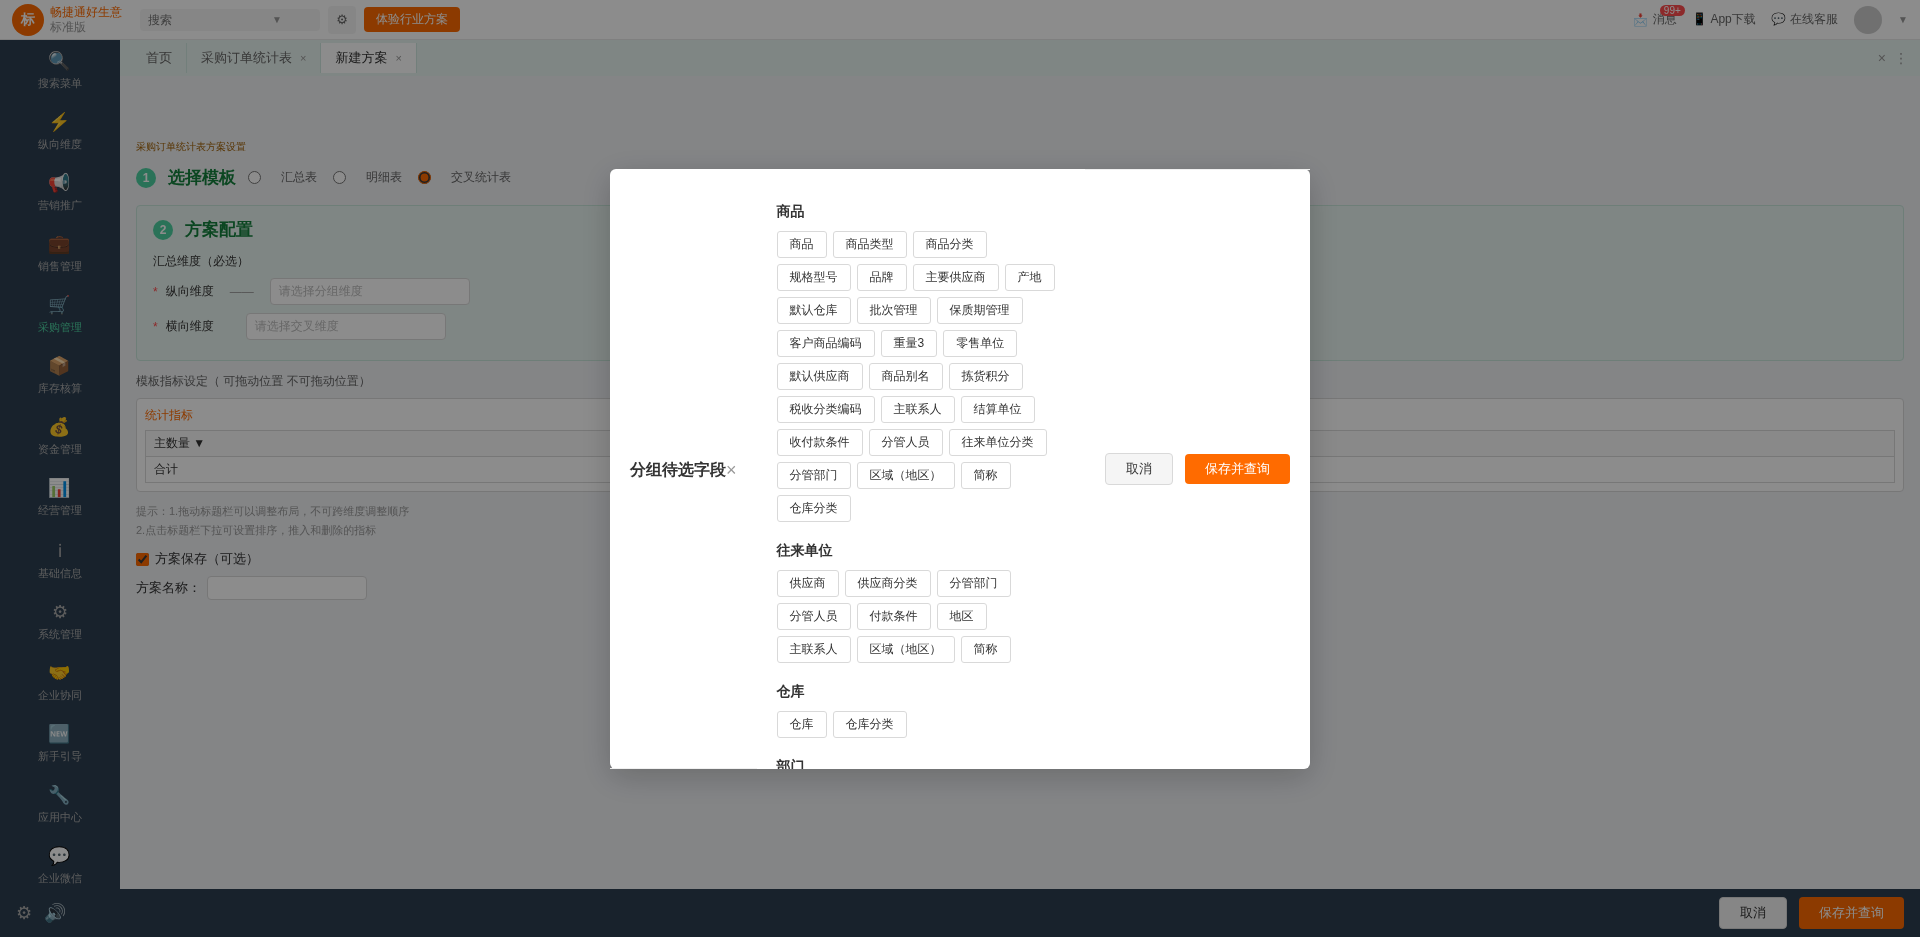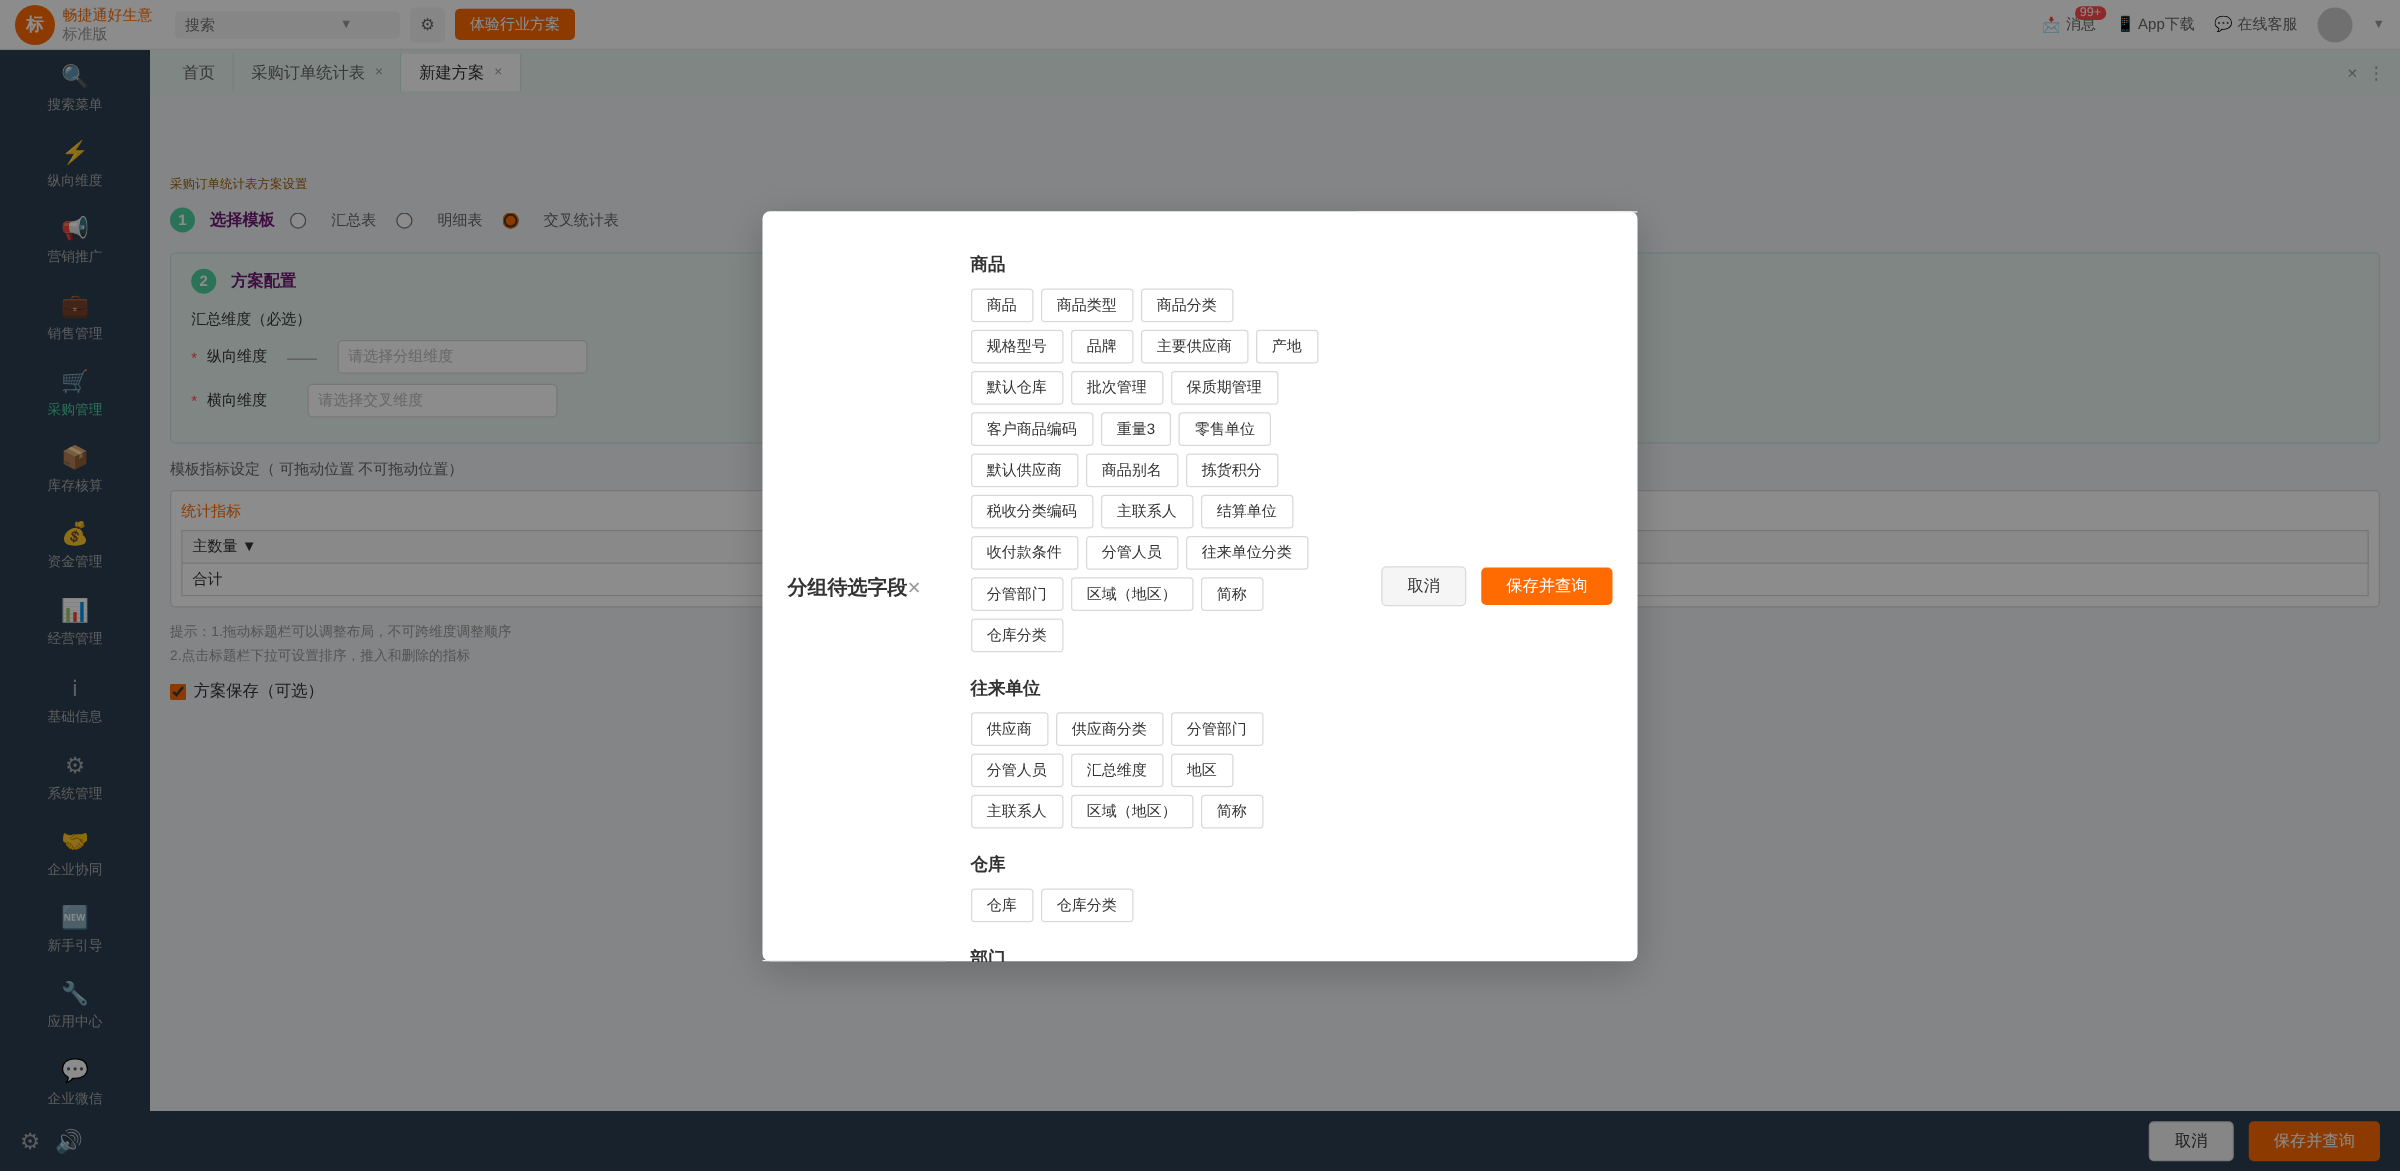--- a/index.html
+++ b/index.html
@@ -33,21 +33,21 @@
     .sidebar-item .s-icon { font-size: 18px; }
     .sidebar-item.active { color: #4dd0a0; }
 
     
     .main { margin-left: 120px; margin-top: 76px; padding: 16px; }
     .page-header { font-size: 10px; color: #a16207; margin-bottom: 12px; margin-top: 48px; }
 
     
     .step-row { display: flex; align-items: center; gap: 12px; margin-bottom: 16px; }
     .step-badge { background: #4dd0a0; color: white; border-radius: 50%; width: 20px; height: 20px; display: flex; align-items: center; justify-content: center; font-size: 12px; font-weight: bold; }
-    .step-label { font-size: 13px; font-weight: bold; color: #701a75; }
+    .step-label { font-size: 17px; font-weight: bold; color: #15803d; }
     .step-options { display: flex; align-items: center; gap: 16px; }
     .radio-opt { display: flex; align-items: center; gap: 20px; font-size: 12px; color: #666; cursor: pointer; }
     .radio-opt input[type=radio] { accent-color: #ff6b00; }
 
     
     .config-section { background: #e8f4f0; border: 1px solid #c8e6da; border-radius: 4px; padding: 12px 16px; margin-bottom: 12px; }
     .config-row { display: flex; align-items: center; gap: 8px; margin-bottom: 8px; font-size: 12px; }
     .required-star { color: #ff4d4f; }
     .select-placeholder { background: #fff; border: 1px solid #d9d9d9; border-radius: 4px; padding: 4px 8px; font-size: 12px; color: #bbb; min-width: 200px; }
 
@@ -267,20 +267,24 @@
       </tbody>
     </table>
   </div>
 
   <div style="font-size:11px;color:#999;margin-bottom:4px;">提示：1.拖动标题栏可以调整布局，不可跨维度调整顺序</div>
   <div style="font-size:11px;color:#999;margin-bottom:12px;">2.点击标题栏下拉可设置排序，推入和删除的指标</div>
 
   <div class="checkbox-row">
     <input type="checkbox" checked="" style="">
     <span>方案保存（可选）</span>
+  </div>
+  <div style="display:flex;align-items:center;gap:6px;margin-top:6px;">
+    <span>方案名称：</span>
+    <input type="text" class="plan-name-input" style="">
   </div>
 </div>
 
 <div class="modal-overlay">
   <div class="modal">
     <div class="modal-header">
       <span class="modal-title">分组待选字段</span>
       <span class="modal-close">×</span>
     </div>
     <div class="modal-body" id="modalBody">
@@ -315,21 +319,21 @@
             <div class="field-tag">仓库分类</div>
           </div>
         </div>
         <div class="field-section">
           <div class="field-section-title">往来单位</div>
           <div class="field-tags">
             <div class="field-tag">供应商</div>
             <div class="field-tag">供应商分类</div>
             <div class="field-tag">分管部门</div>
             <div class="field-tag">分管人员</div>
-            <div class="field-tag">汇总维度</div>
+            <div class="field-tag">付款条件</div>
             <div class="field-tag">地区</div>
             <div class="field-tag">主联系人</div>
             <div class="field-tag">区域（地区）</div>
             <div class="field-tag">简称</div>
           </div>
         </div>
         <div class="field-section">
           <div class="field-section-title">仓库</div>
           <div class="field-tags">
             <div class="field-tag">仓库</div>

